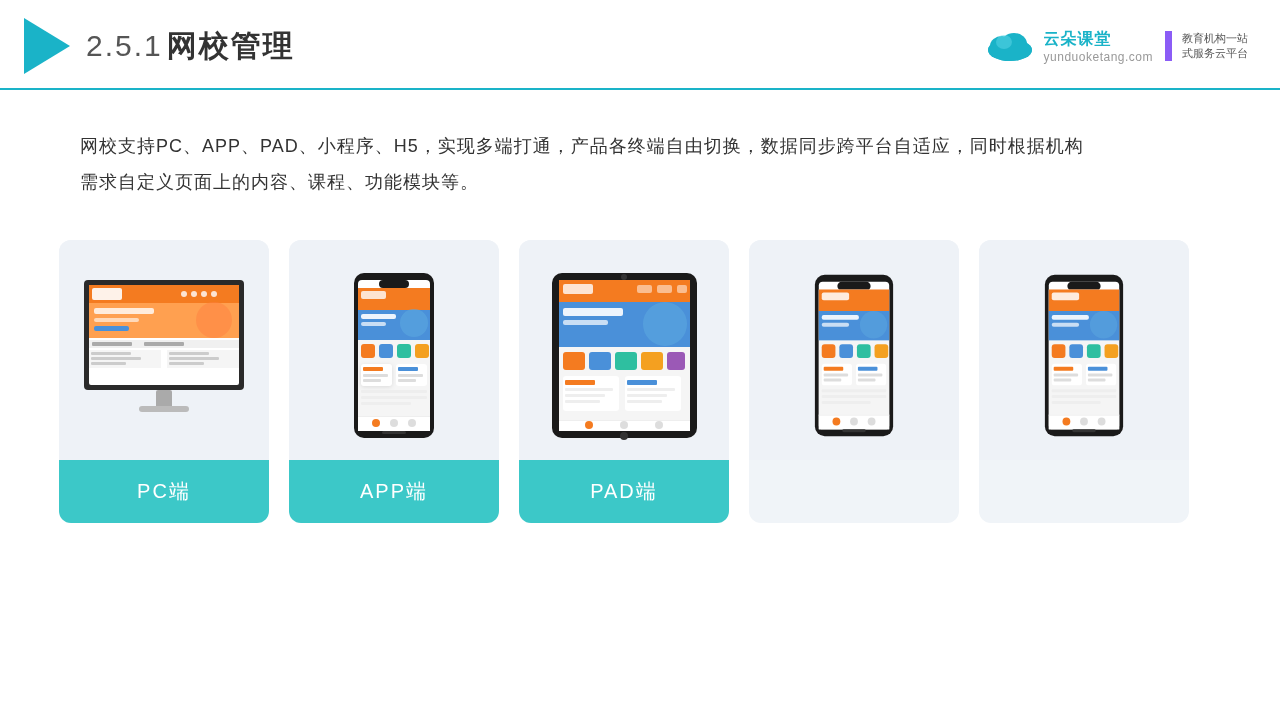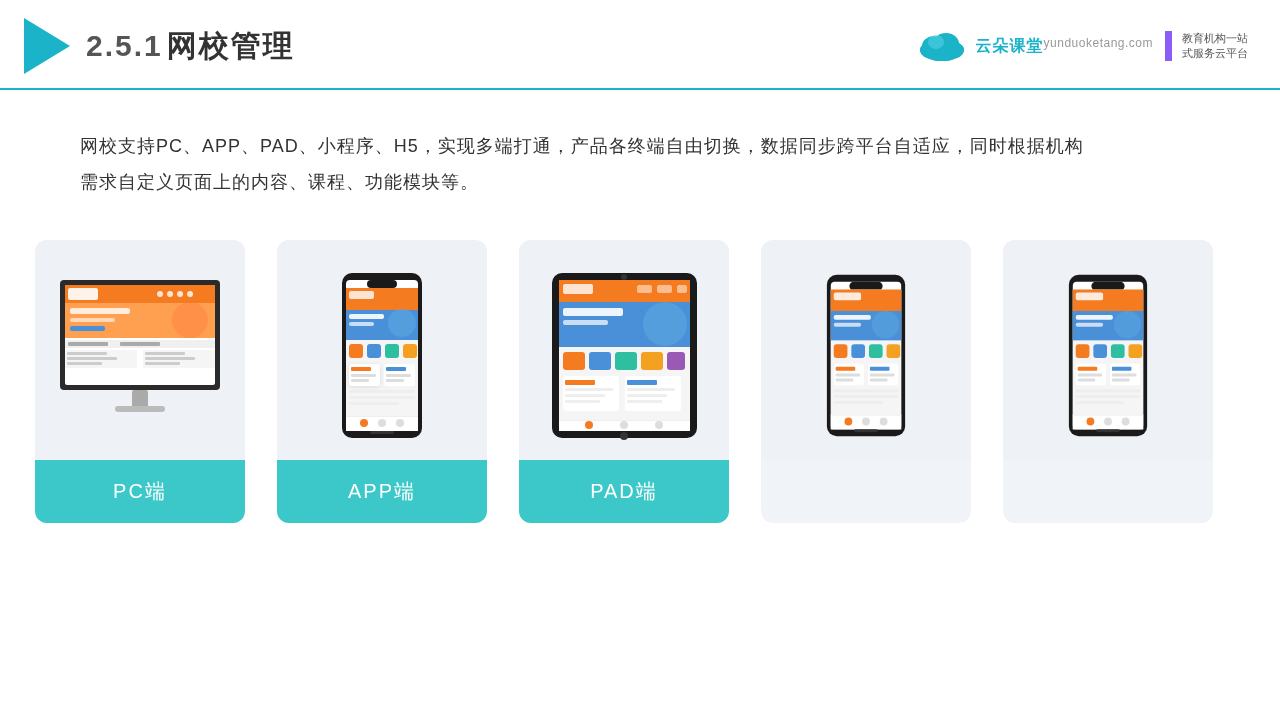--- a/index.html
+++ b/index.html
@@ -36,21 +36,21 @@
     }
 
     .page-title {
       font-size: 30px;
       font-weight: 600;
       color: #333;
       letter-spacing: 2px;
     }
 
     .page-title-number {
-      font-weight: 700;
+      font-weight: 400;
       color: #555;
       margin-right: 4px;
     }
 
     .header-right {
       display: flex;
       align-items: center;
       gap: 10px;
     }
 
@@ -60,21 +60,21 @@
       gap: 8px;
     }
 
     .cloud-icon {
       width: 52px;
       height: 36px;
     }
 
     .brand-text {
       display: flex;
-      flex-direction: row;
+      flex-direction: column;
       align-items: flex-start;
     }
 
     .brand-name {
       font-size: 16px;
       font-weight: 700;
       color: #1ab3c8;
       letter-spacing: 1px;
     }
 
@@ -99,21 +99,21 @@
       padding: 38px 38px 20px 80px;
       font-size: 18px;
       color: #333;
       line-height: 2.0;
       letter-spacing: 1px;
     }
 
     
     .cards-container {
       display: flex;
-      gap: 32px;
+      gap: 20px;
       padding: 20px 92px 30px 60px;
       justify-content: center;
     }
 
     .device-card {
       background: #f0f4f8;
       border-radius: 12px;
       width: 210px;
       display: flex;
       flex-direction: column;

